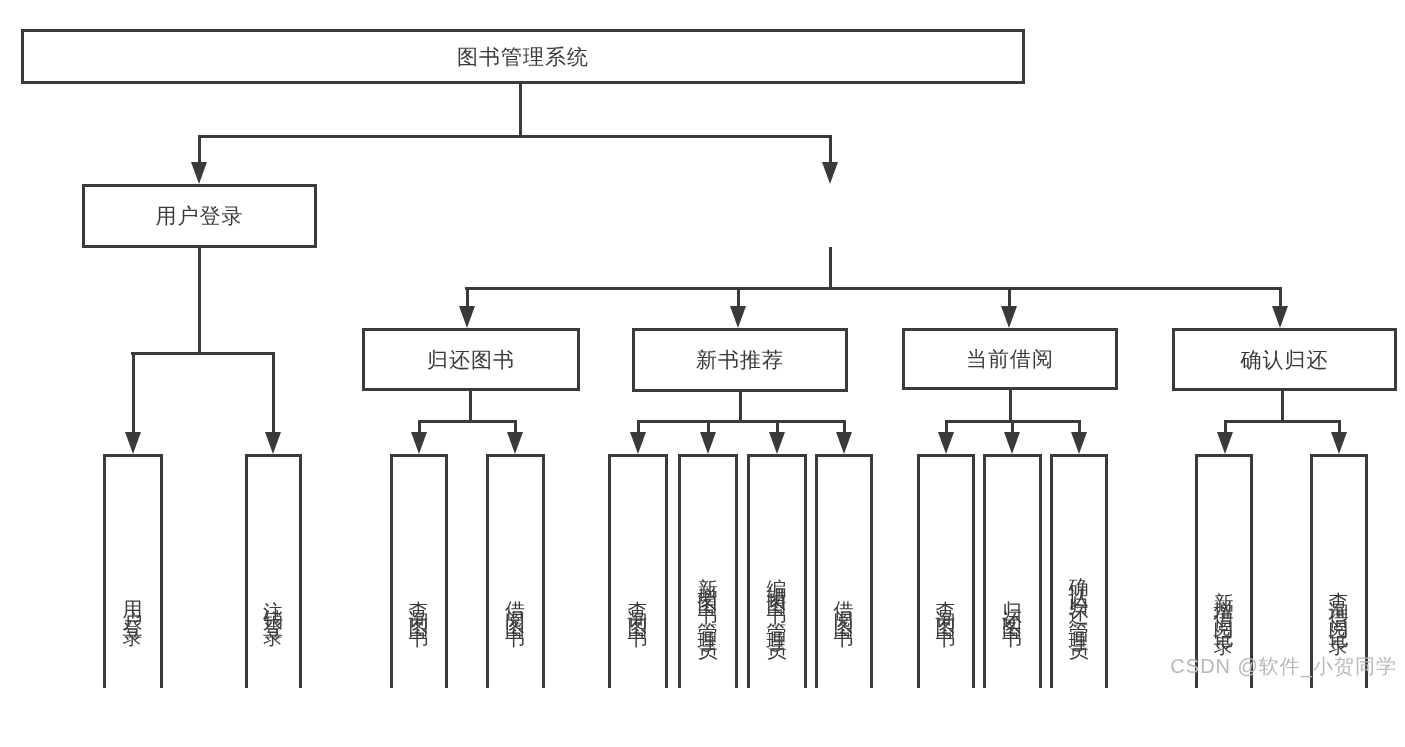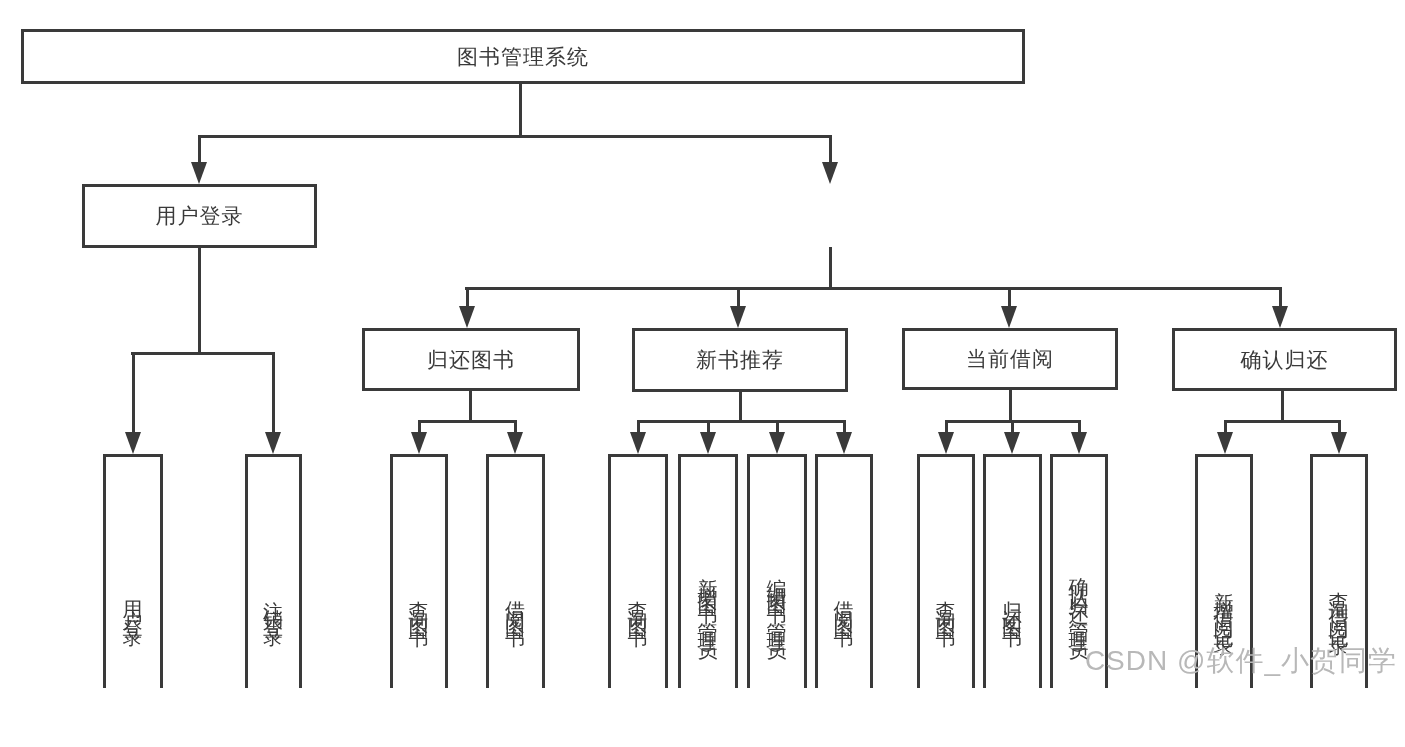--- a/index.html
+++ b/index.html
@@ -27,21 +27,21 @@
     font-size:20px; letter-spacing:9px; line-height:1.1; white-space:nowrap;
   }
   .line { position:absolute; background:#3a3a3a; z-index:1; }
   .arr {
     position:absolute; width:0; height:0; z-index:1;
     border-left:8px solid transparent; border-right:8px solid transparent;
     border-top:22px solid #3a3a3a;
   }
   .watermark {
     position:absolute; right:8px; bottom:8px;
-    font-size:28px; color:#b8b8b8; letter-spacing:1px; z-index:3;
+    font-size:20px; color:#b8b8b8; letter-spacing:1px; z-index:3;
     font-family:"Liberation Sans","DejaVu Sans",sans-serif;
   }
 </style>
 </head>
 <body>
 
 <div class="canvas">
 
   <div class="node" style="left:21px; top:13px; width:1004px; height:55px;">
     <span>图书管理系统</span>

